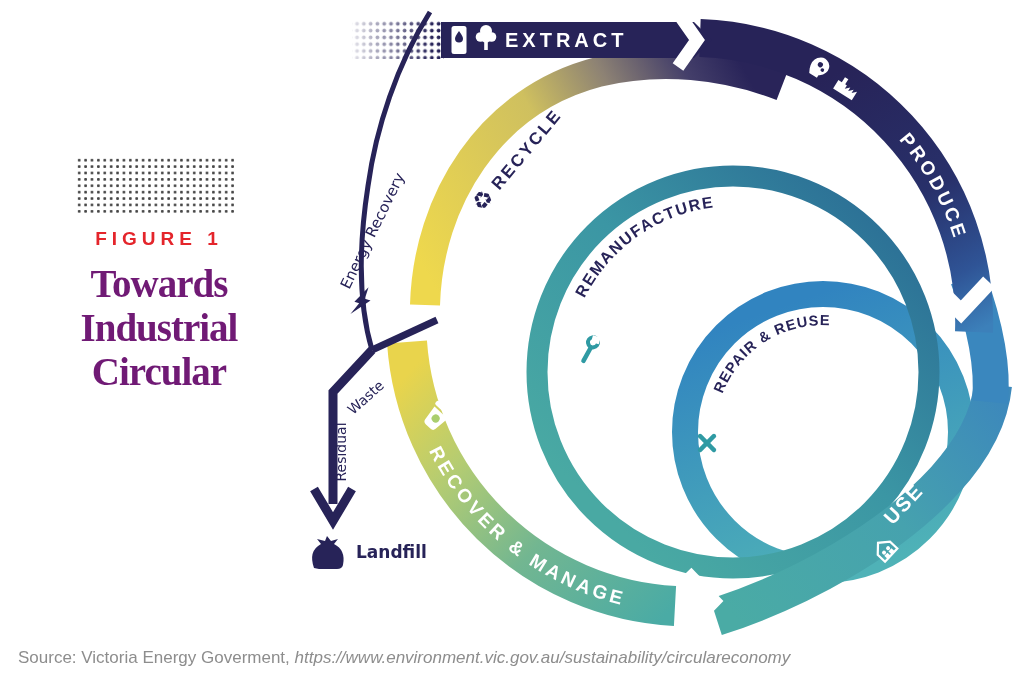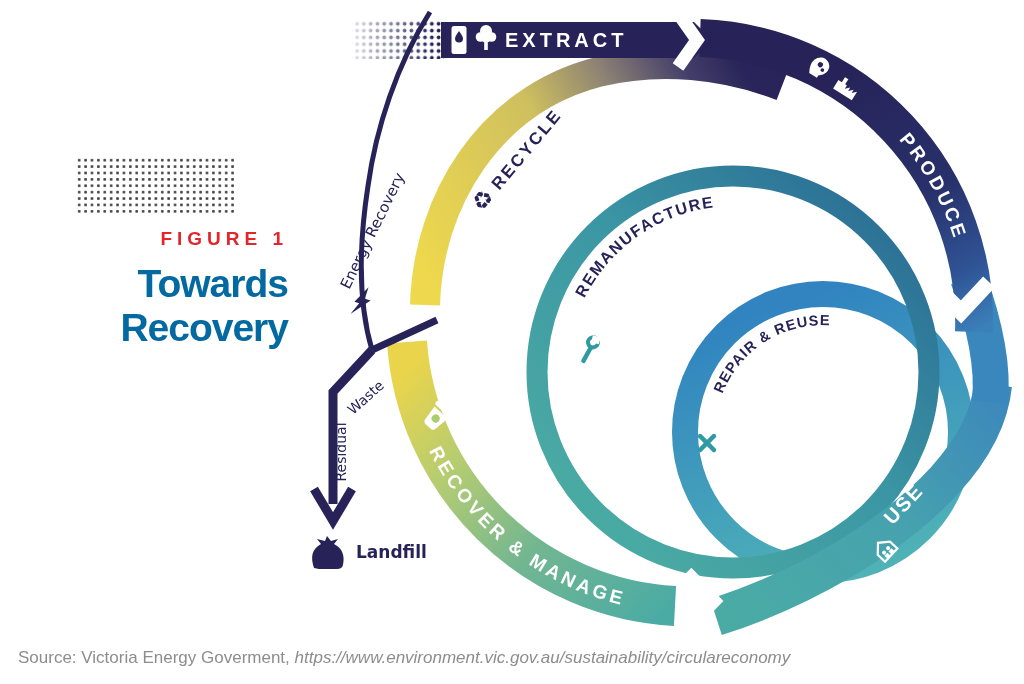--- a/index.html
+++ b/index.html
@@ -1,40 +1,41 @@
 <!DOCTYPE html>
 <html><head>
 <meta charset="utf-8">
 <style>
   html,body{margin:0;padding:0;}
   body{width:1024px;height:684px;background:#fff;position:relative;overflow:hidden;
        font-family:"Liberation Sans",sans-serif;}
   .halftone{position:absolute;left:76px;top:157px;width:158px;height:57px;
     background-image:radial-gradient(circle,#474747 1.25px,transparent 1.4px);
     background-size:6.4px 6.4px;}
-  .titleblock{position:absolute;left:30px;top:228px;width:258px;text-align:right;}
+  .titleblock{position:absolute;left:30px;top:228px;width:258px;text-align:center;}
   .kicker{color:#e4252b;font-size:19px;font-weight:bold;letter-spacing:5px;margin-bottom:12px;}
-  .bigtitle{font-family:Liberation Sans, sans-serif;font-weight:bold;color:#0369a1;
+  .bigtitle{font-family:Liberation Serif, serif;font-weight:bold;color:#701a75;
     font-size:39px;line-height:44px;letter-spacing:-1px;}
   .source{position:absolute;left:18px;top:648px;font-size:17px;color:#8d8d8d;}
   .source .url{font-style:italic;text-align:center;}
   svg{position:absolute;left:0;top:0;}
   svg text{font-family:"Liberation Sans",sans-serif;}
   svg text.rounded{font-family:"DejaVu Sans",sans-serif;}
 </style>
 </head>
 <body>
 
 <div class="halftone"></div>
 
 <div class="titleblock">
   <div class="kicker">FIGURE 1</div>
   <div class="bigtitle">
     <div>Towards</div>
-    <div>Recovery</div>
+    <div>Industrial</div>
+    <div>Circular</div>
   </div>
 </div>
 
 <svg width="1024" height="684" viewBox="0 0 1024 684">
   <defs>
     <pattern id="dotsNavy" width="6.8" height="6.8" patternUnits="userSpaceOnUse">
       <circle cx="3.4" cy="3.4" r="1.9" fill="#272358"></circle>
     </pattern>
     <linearGradient id="fadeLR" x1="0" y1="0" x2="1" y2="0">
       <stop offset="0" stop-color="#fff" stop-opacity="0.12"></stop>

